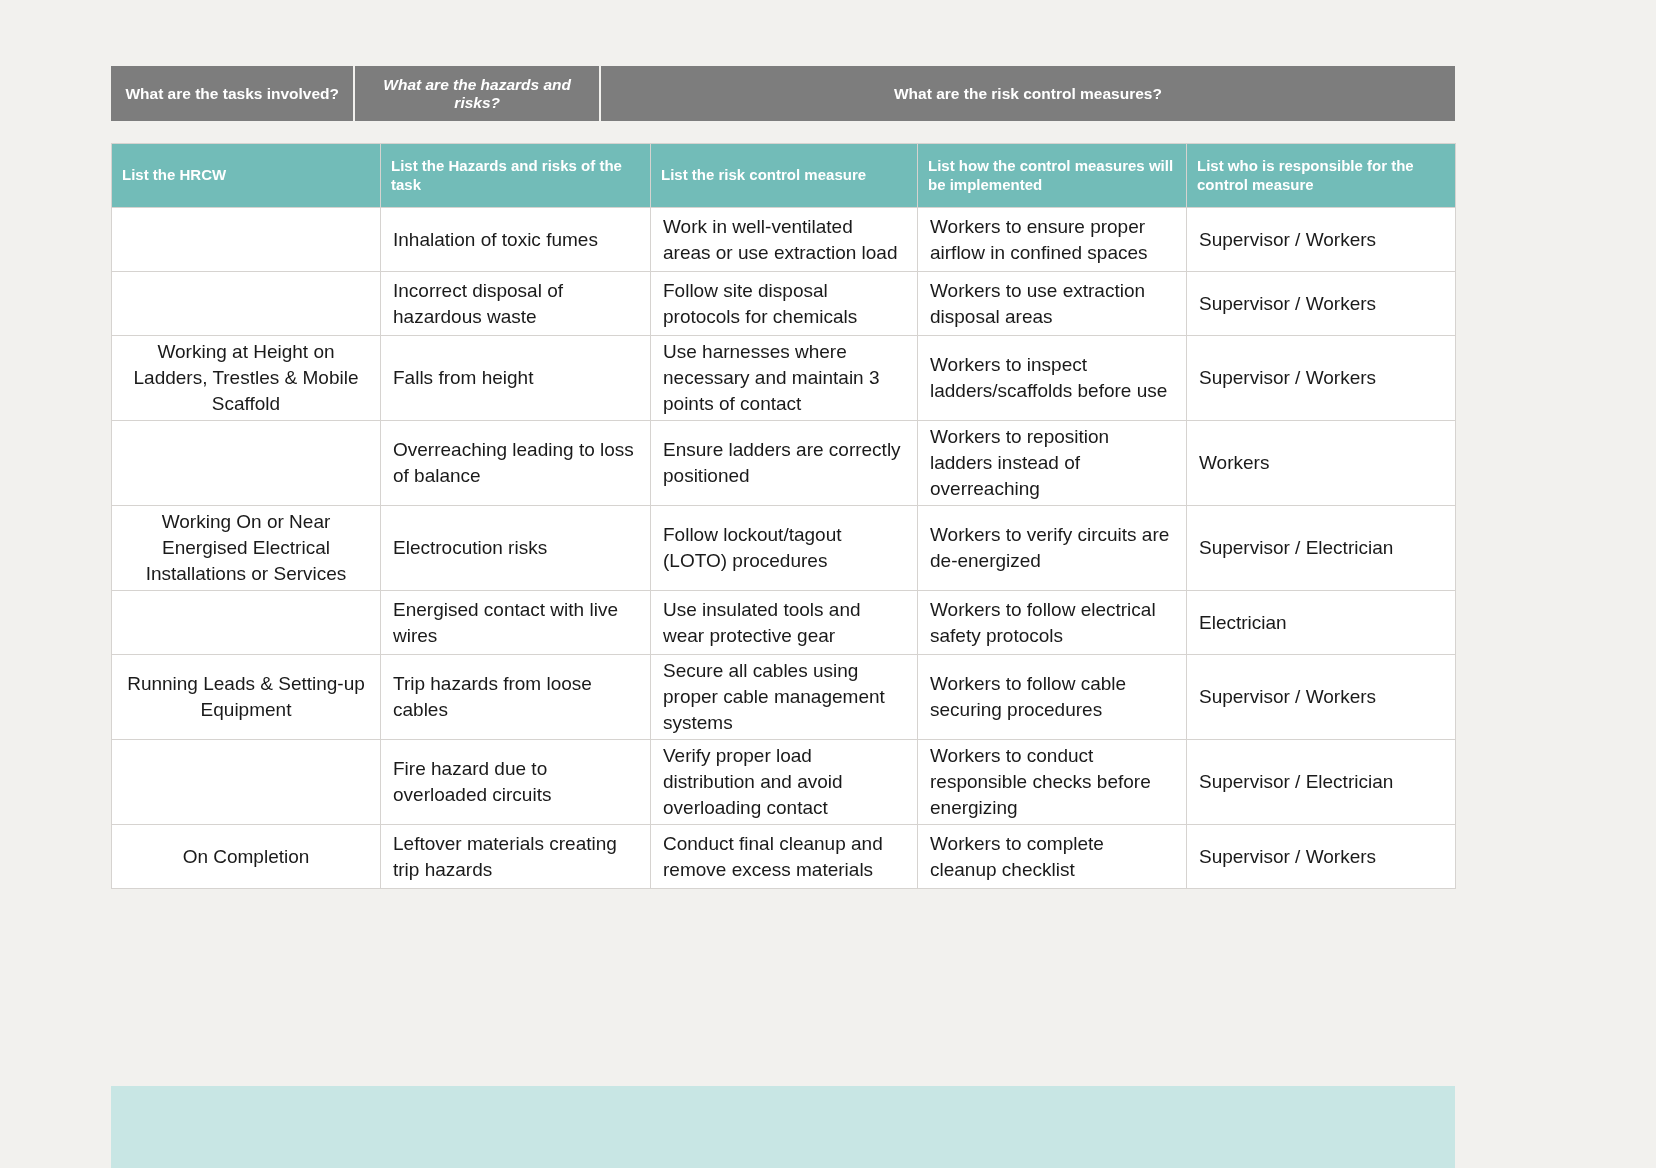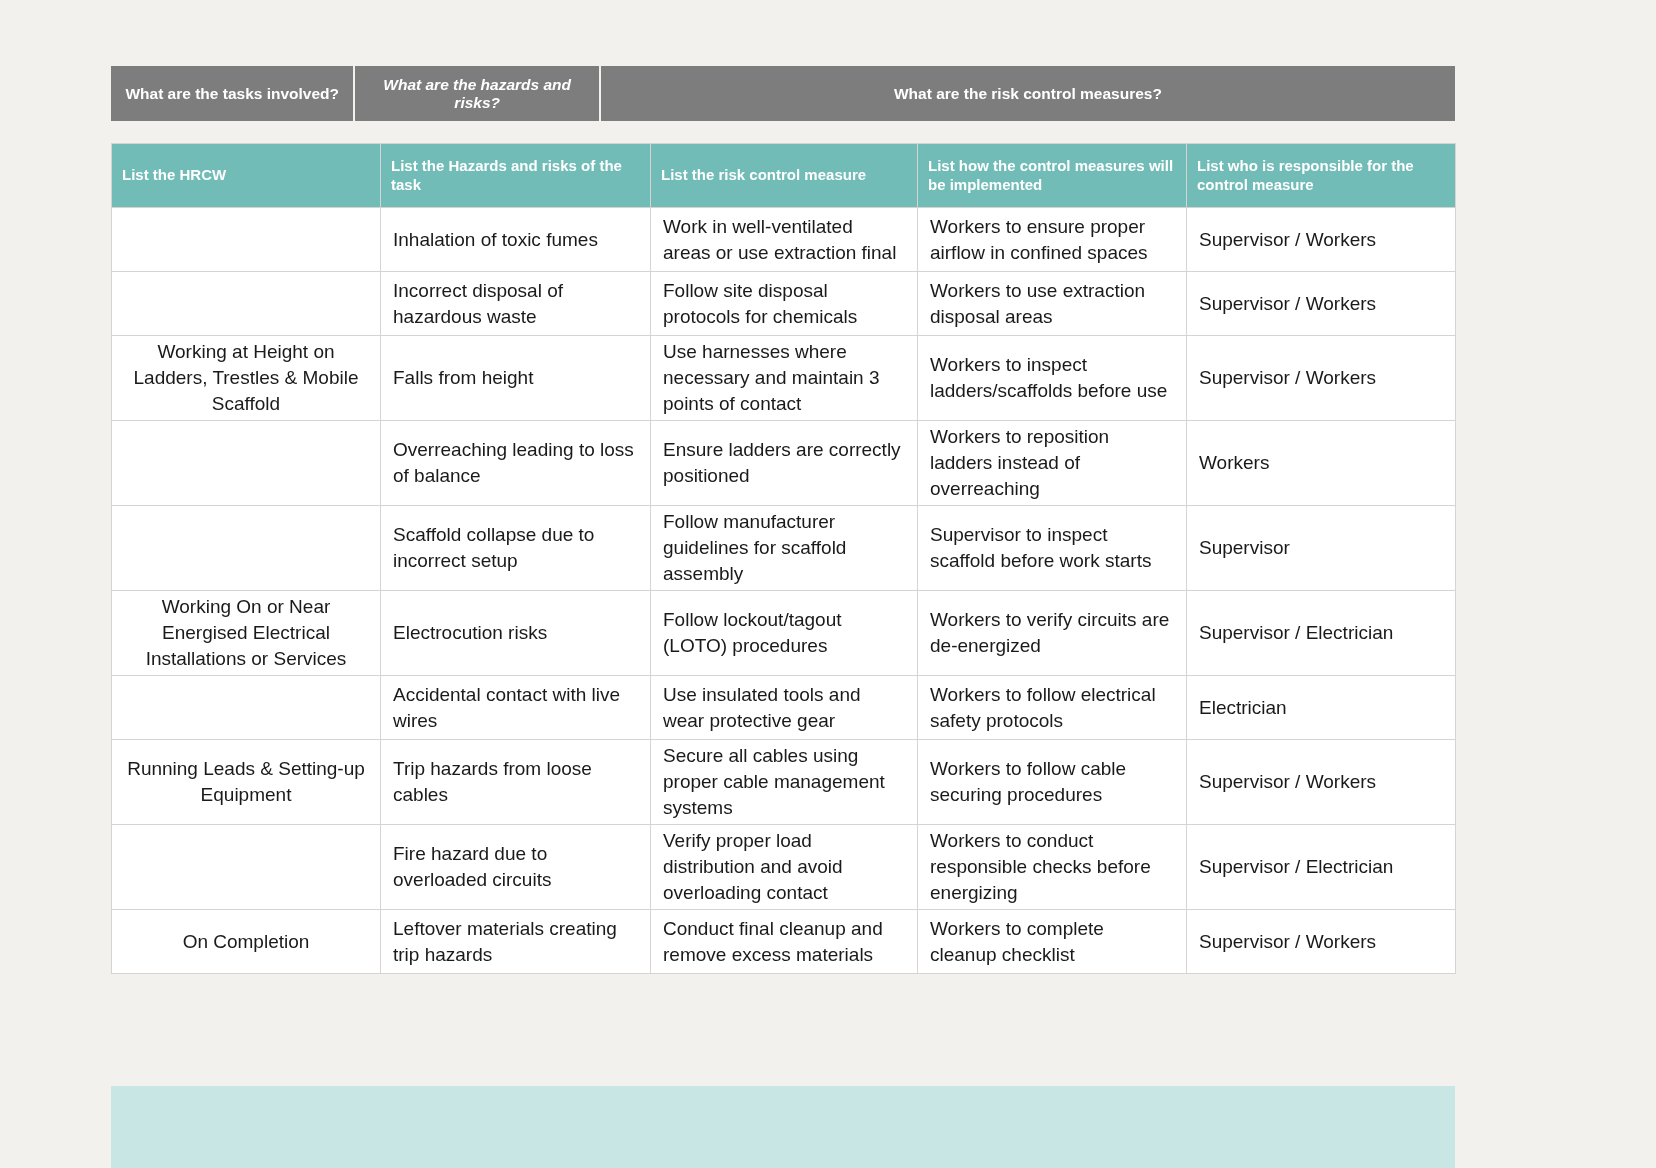--- a/index.html
+++ b/index.html
@@ -114,21 +114,21 @@
         <th>List the Hazards and risks of the task</th>
         <th>List the risk control measure</th>
         <th>List how the control measures will be implemented</th>
         <th>List who is responsible for the control measure</th>
       </tr>
     </thead>
     <tbody>
       <tr>
         <td class="hrcw"></td>
         <td>Inhalation of toxic fumes</td>
-        <td>Work in well-ventilated areas or use extraction final</td>
+        <td>Work in well-ventilated areas or use extraction load</td>
         <td>Workers to ensure proper airflow in confined spaces</td>
         <td>Supervisor / Workers</td>
       </tr>
       <tr>
         <td class="hrcw"></td>
         <td>Incorrect disposal of hazardous waste</td>
         <td>Follow site disposal protocols for chemicals</td>
         <td>Workers to use extraction disposal areas</td>
         <td>Supervisor / Workers</td>
       </tr>
@@ -140,36 +140,29 @@
         <td>Supervisor / Workers</td>
       </tr>
       <tr>
         <td class="hrcw"></td>
         <td>Overreaching leading to loss of balance</td>
         <td>Ensure ladders are correctly positioned</td>
         <td>Workers to reposition ladders instead of overreaching</td>
         <td>Workers</td>
       </tr>
       <tr>
-        <td class="hrcw"></td>
-        <td>Scaffold collapse due to incorrect setup</td>
-        <td>Follow manufacturer guidelines for scaffold assembly</td>
-        <td>Supervisor to inspect scaffold before work starts</td>
-        <td>Supervisor</td>
-      </tr>
-      <tr>
         <td class="hrcw">Working On or Near Energised Electrical Installations or Services</td>
         <td>Electrocution risks</td>
         <td>Follow lockout/tagout (LOTO) procedures</td>
         <td>Workers to verify circuits are de-energized</td>
         <td>Supervisor / Electrician</td>
       </tr>
       <tr>
         <td class="hrcw"></td>
-        <td>Accidental contact with live wires</td>
+        <td>Energised contact with live wires</td>
         <td>Use insulated tools and wear protective gear</td>
         <td>Workers to follow electrical safety protocols</td>
         <td>Electrician</td>
       </tr>
       <tr>
         <td class="hrcw">Running Leads &amp; Setting-up Equipment</td>
         <td>Trip hazards from loose cables</td>
         <td>Secure all cables using proper cable management systems</td>
         <td>Workers to follow cable securing procedures</td>
         <td>Supervisor / Workers</td>

